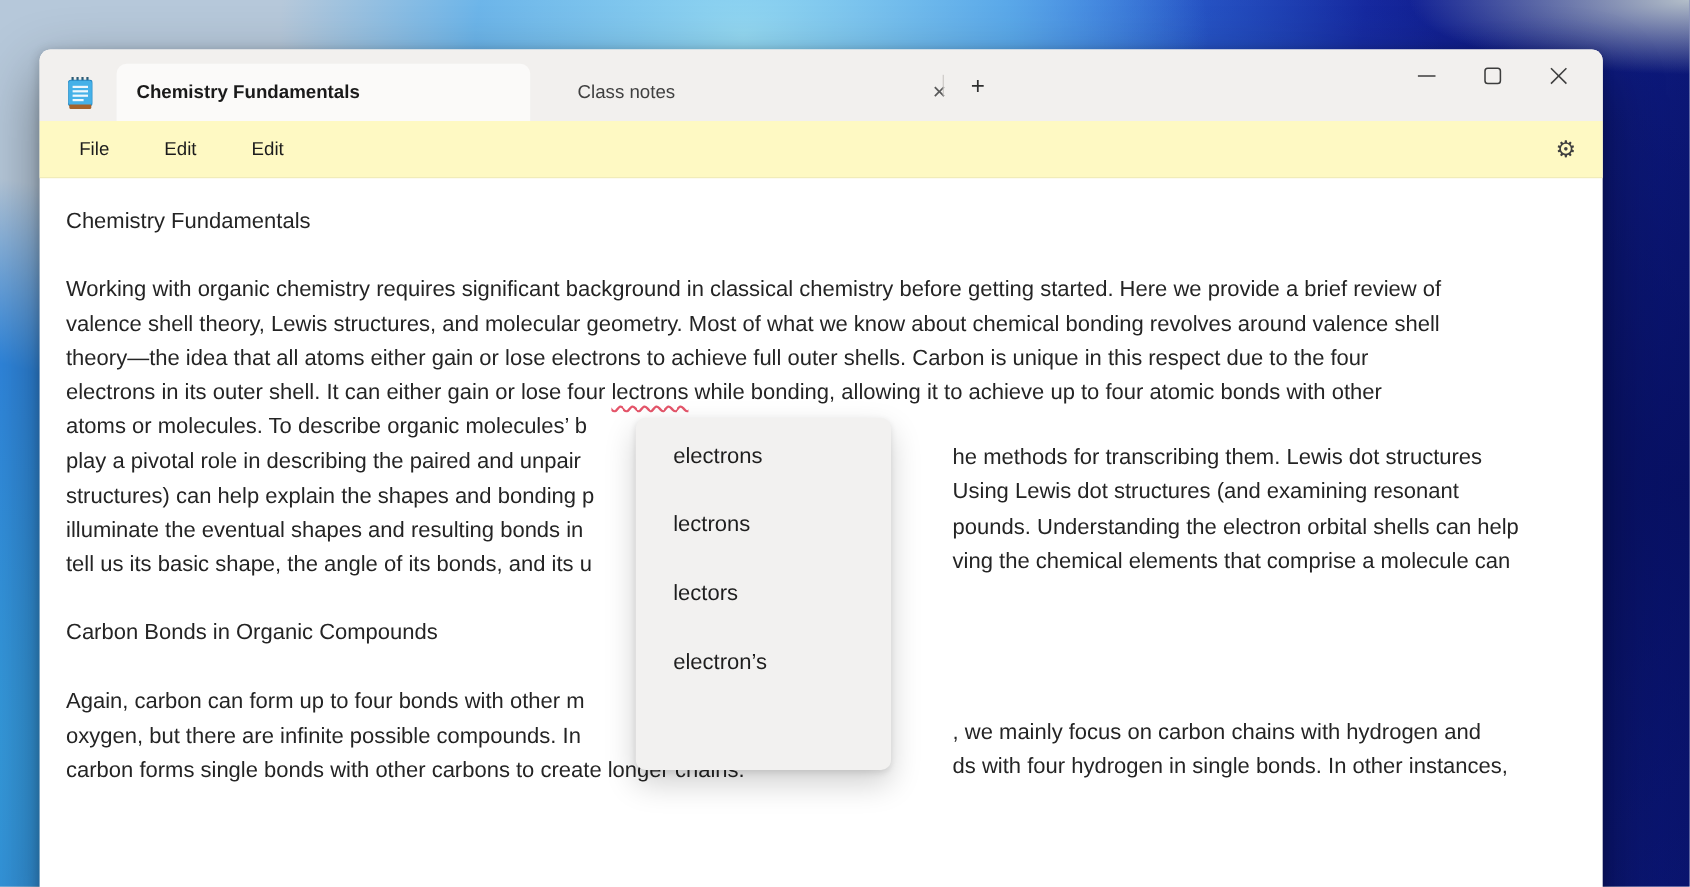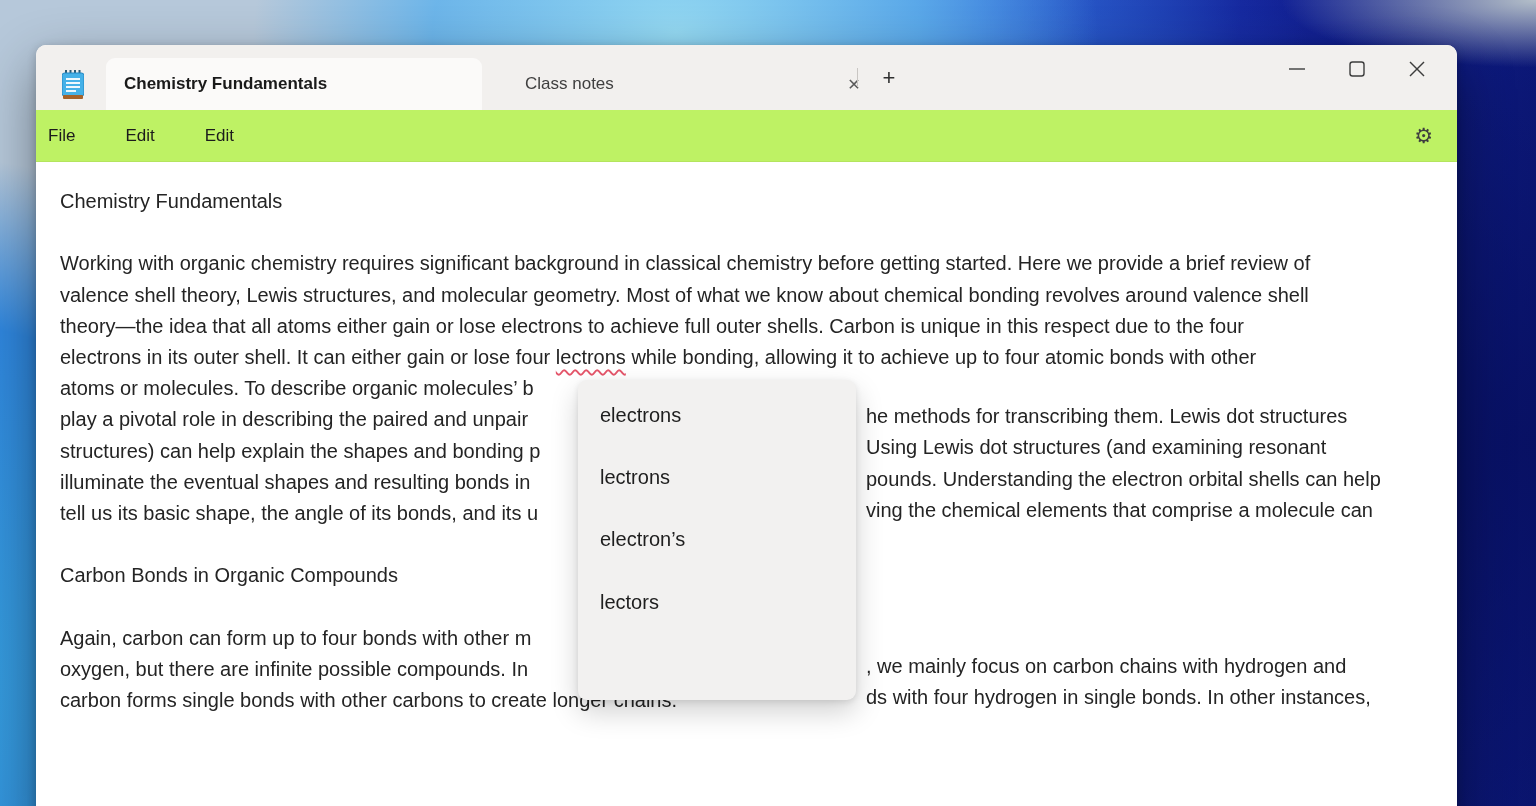--- a/index.html
+++ b/index.html
@@ -29,34 +29,34 @@
   .tab-inactive .tab-label{padding-left:17px;}
   .tab-close{position:absolute;left:332px;top:12px;width:28px;height:28px;
     display:flex;align-items:center;justify-content:center;font-size:16px;color:#5a5a5a;cursor:pointer;}
   .tab-separator{position:absolute;left:821px;top:23px;width:1px;height:19px;background:#c9c6c3;}
   .new-tab{position:absolute;left:830px;top:19px;width:46px;height:28px;
     display:flex;align-items:center;justify-content:center;font-size:22px;color:#2f2f2f;cursor:pointer;}
   .win-controls{position:absolute;right:10px;top:6px;display:flex;}
   .win-btn{width:60px;height:36px;display:flex;align-items:center;justify-content:center;}
   .win-btn svg{display:block;}
   
-  .menubar{position:relative;height:52px;background:#bef264;display:flex;align-items:center;
-    padding-left:12px;box-sizing:border-box;border-bottom:1px solid rgba(0,0,0,.05);}
+  .menubar{position:relative;height:52px;background:#fef9c3;display:flex;align-items:center;
+    padding-left:36px;box-sizing:border-box;border-bottom:1px solid rgba(0,0,0,.05);}
   .menu-item{font-size:17px;color:#1c1c1c;margin-right:50px;cursor:pointer;}
   .gear{position:absolute;right:24px;top:50%;transform:translateY(-50%);font-size:21px;color:#3f3f3f;cursor:pointer;}
   
   .editor{position:absolute;left:24px;top:141px;right:2px;bottom:0;
     font-size:20px;color:#242424;white-space:pre;cursor:text;}
   .doc-line{position:relative;min-height:31.2px;line-height:31.2px;}
   .seg-right{position:absolute;left:806px;top:0;margin-top:28px;}
   .squiggle{text-decoration-line:underline;text-decoration-style:wavy;
     text-decoration-color:#e4556a;text-decoration-thickness:2px;text-underline-offset:5px;}
   
-  .dropdown{position:absolute;left:578px;top:380px;width:278px;height:320px;z-index:10;
-    background:#f2f1f0;border-radius:9px;box-sizing:border-box;padding:4px 0;
+  .dropdown{position:absolute;left:578px;top:380px;width:232px;height:320px;z-index:10;
+    background:#f2f1f0;border-radius:9px;box-sizing:border-box;padding:4px 12px;
     box-shadow:0 12px 28px rgba(0,0,0,.18),0 2px 6px rgba(0,0,0,.10);}
   .suggestion{height:62.4px;display:flex;align-items:center;padding-left:22px;
     font-size:20px;color:#1e1e1e;cursor:pointer;}
 </style>
 </head>
 <body>
 
 <div class="wallpaper"></div>
 
 <div class="window">
@@ -114,15 +114,15 @@
       <span class="menu-item">Edit</span>
       <span class="gear">⚙</span>
   </div>
 
   <div class="editor"><div class="doc-line">Chemistry Fundamentals</div><div class="doc-line"></div><div class="doc-line">Working with organic chemistry requires significant background in classical chemistry before getting started. Here we provide a brief review of</div><div class="doc-line">valence shell theory, Lewis structures, and molecular geometry. Most of what we know about chemical bonding revolves around valence shell</div><div class="doc-line">theory—the idea that all atoms either gain or lose electrons to achieve full outer shells. Carbon is unique in this respect due to the four</div><div class="doc-line"><span>electrons in its outer shell. It can either gain or lose four </span><span class="squiggle">lectrons</span><span> while bonding, allowing it to achieve up to four atomic bonds with other</span></div><div class="doc-line"><span>atoms or molecules. To describe organic molecules’ b</span><span class="seg-right">he methods for transcribing them. Lewis dot structures</span></div><div class="doc-line"><span>play a pivotal role in describing the paired and unpair</span><span class="seg-right">Using Lewis dot structures (and examining resonant</span></div><div class="doc-line"><span>structures) can help explain the shapes and bonding p</span><span class="seg-right">pounds. Understanding the electron orbital shells can help</span></div><div class="doc-line"><span>illuminate the eventual shapes and resulting bonds in</span><span class="seg-right">ving the chemical elements that comprise a molecule can</span></div><div class="doc-line"><span>tell us its basic shape, the angle of its bonds, and its u</span></div><div class="doc-line"></div><div class="doc-line">Carbon Bonds in Organic Compounds</div><div class="doc-line"></div><div class="doc-line"><span>Again, carbon can form up to four bonds with other m</span><span class="seg-right">, we mainly focus on carbon chains with hydrogen and</span></div><div class="doc-line"><span>oxygen, but there are infinite possible compounds. In</span><span class="seg-right">ds with four hydrogen in single bonds. In other instances,</span></div><div class="doc-line">carbon forms single bonds with other carbons to create longer chains.</div></div>
 </div>
 
 <div class="dropdown">
     <div class="suggestion">electrons</div>
     <div class="suggestion">lectrons</div>
+    <div class="suggestion">lectors</div>
     <div class="suggestion">electron’s</div>
-    <div class="suggestion">lectors</div>
   </div>
 
 </body></html>

